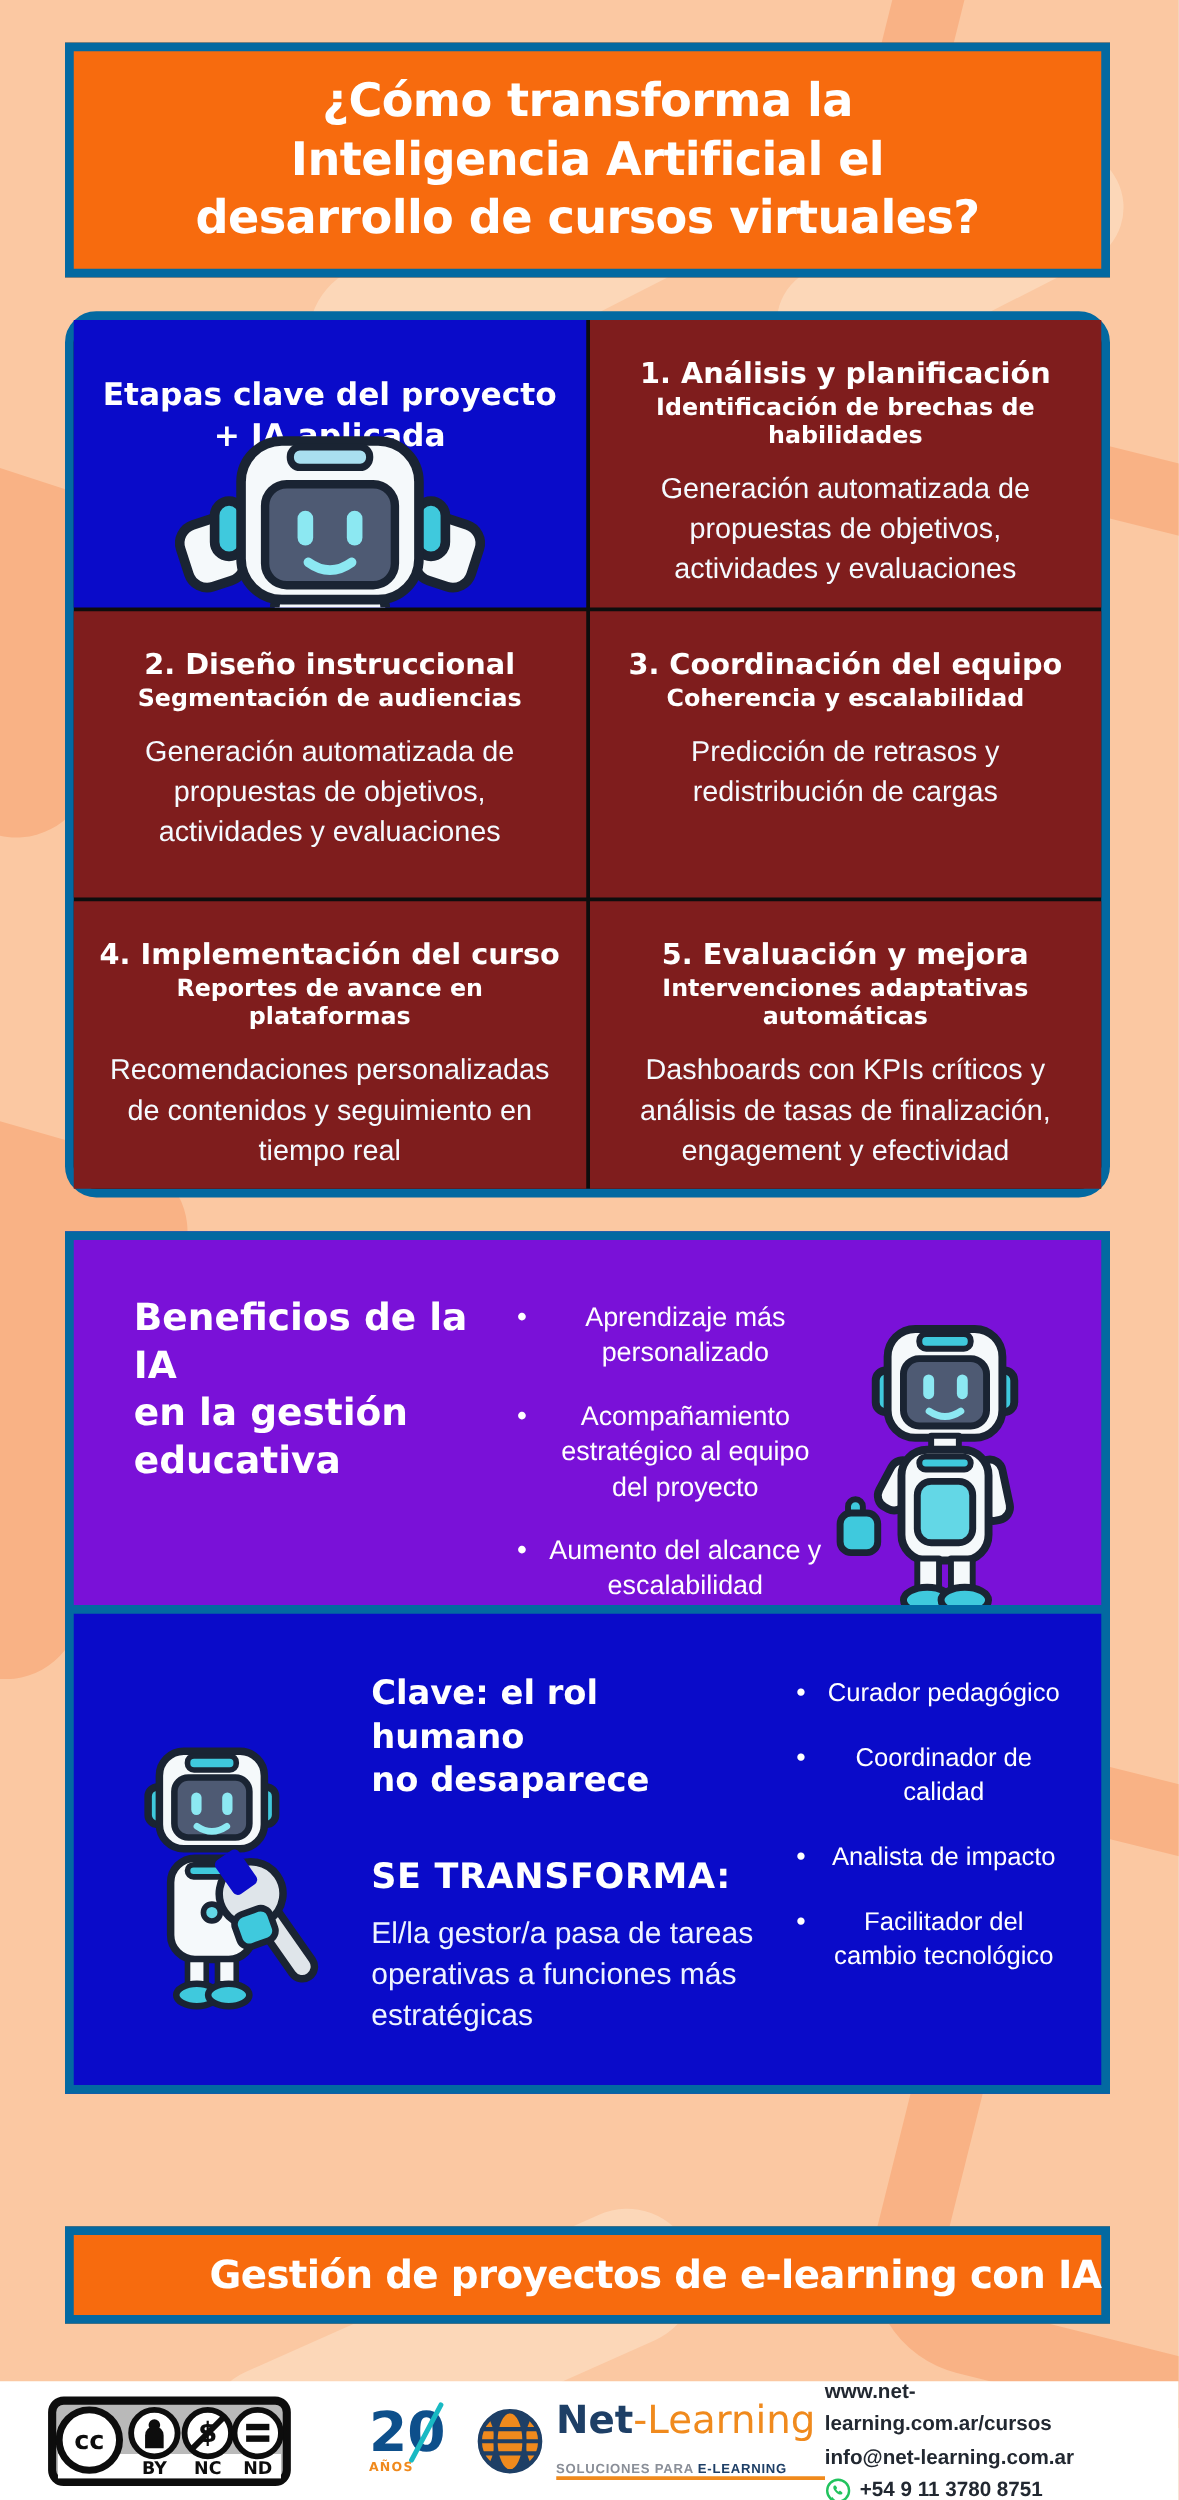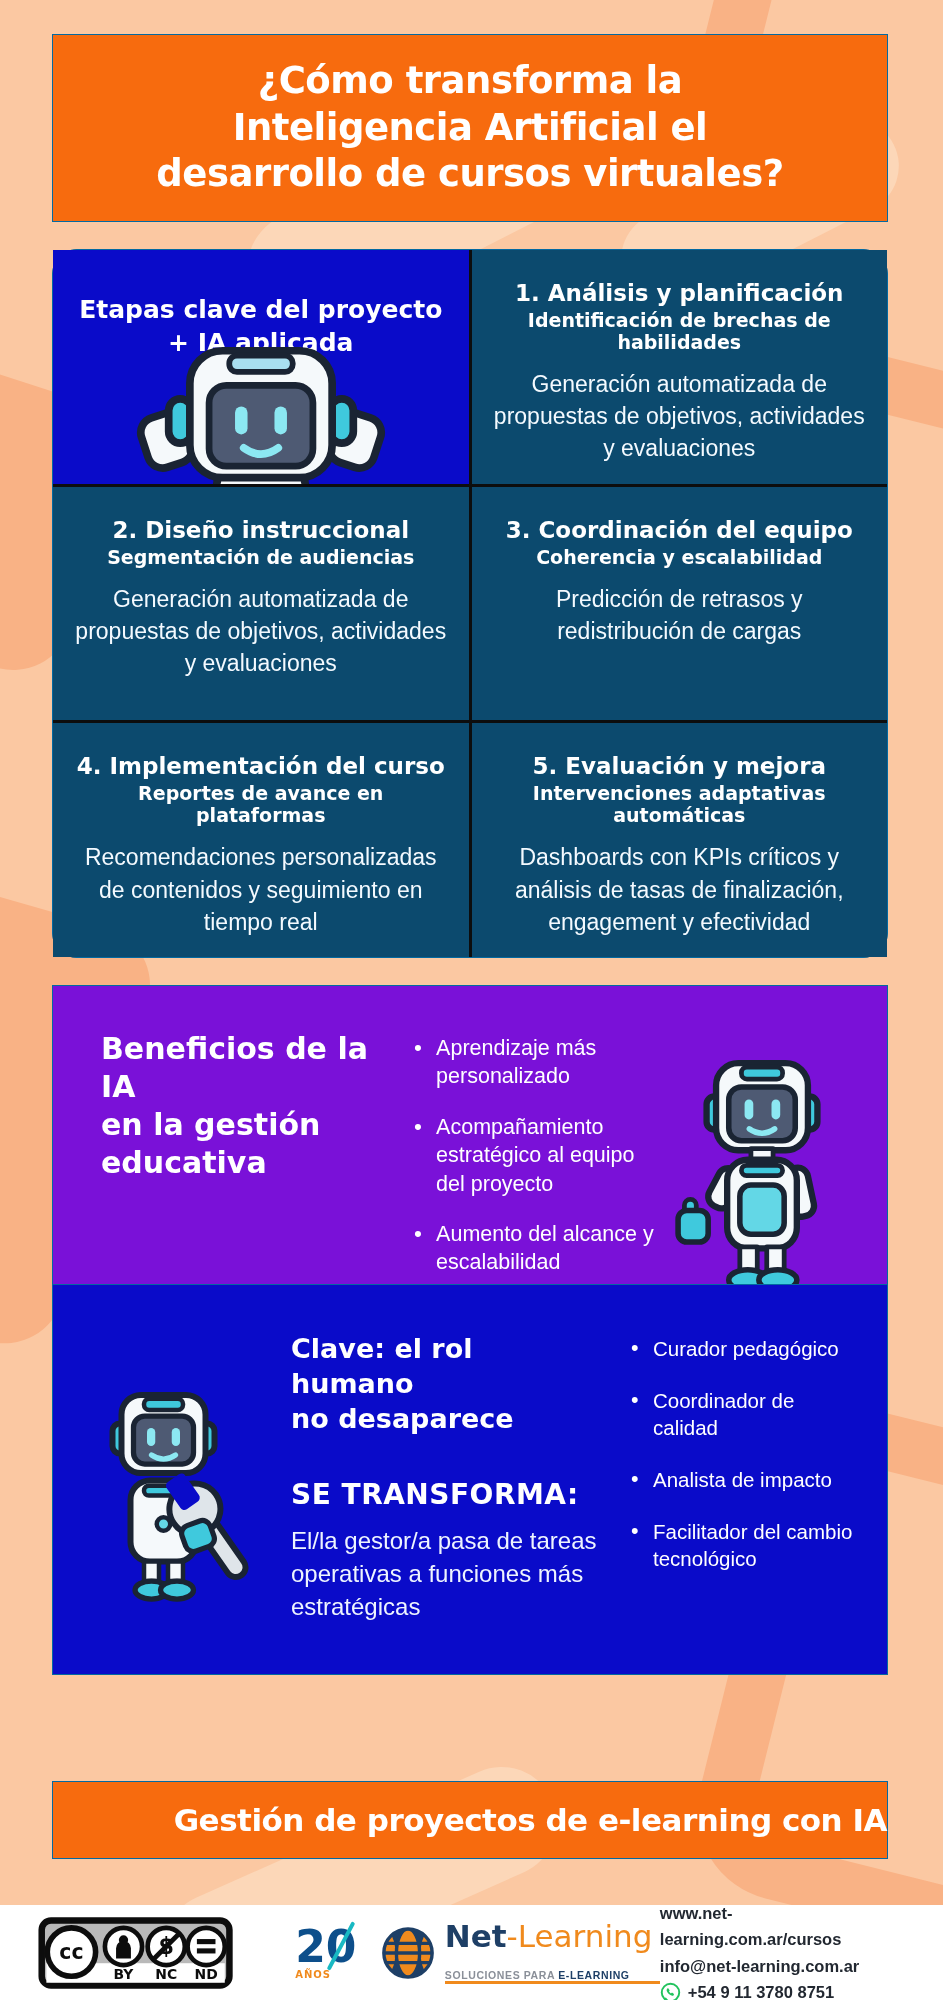--- a/index.html
+++ b/index.html
@@ -9,33 +9,33 @@
   .canvas { position:absolute; inset:0; width:943px; height:2000px;
             background:#fbc8a2; overflow:hidden; }
 
   
   .shape { position:absolute; z-index:0; }
   .sh-dark { background:#f9b285; border-radius:60px; }
   .sh-light { background:#fcd7b8; border-radius:60px; }
   .sh-ring { background:transparent; border:56px solid #f9b285; border-radius:90px; }
 
   .section { position:absolute; left:52px; width:836px; z-index:2;
-             border:1px solid #0369a1; }
+             border:7px solid #0369a1; }
 
   
   .header { top:34px; height:188px; background:#f76b0e; display:flex;
             align-items:center; justify-content:center; text-align:center; }
   .header h1 { color:#ffffff; font-family:"DejaVu Sans", sans-serif;
                font-weight:800; font-size:37px; line-height:1.26; letter-spacing:-0.5px; }
   .header h1 span { display:block; }
 
   
   .grid { top:249px; height:709px; background:#0d0d0d; display:grid;
           grid-template-columns:1fr 1fr; grid-template-rows:1fr 1fr 1fr; gap:3px;border-radius:25px; }
-  .cell { background:#0c4a6e; color:#fff; text-align:center;
+  .cell { background:#7f1d1d; color:#fff; text-align:center;
           padding:30px 20px 8px; position:relative; overflow:hidden; }
   .cell-intro { background:#0a0bc9; padding-top:44px; }
   .cell-intro h2 { font-family:"DejaVu Sans", sans-serif; font-weight:800;
                    font-size:25px; line-height:1.3; }
   .cell h3 { font-family:"DejaVu Sans", sans-serif; font-weight:800; font-size:23px; }
   .cell .sub { font-family:"DejaVu Sans", sans-serif; font-weight:800;
                font-size:19px; margin-top:3px; }
   .cell .body { font-size:23px; line-height:1.4; margin-top:15px; color:#f4faff; }
   .robot-wave-wrap { position:absolute; left:0; right:0; bottom:-6px;
                      display:flex; justify-content:center; }
@@ -44,21 +44,21 @@
   .benefits { top:985px; height:353px; background:#7a11d8; color:#fff;
               display:flex; padding:44px 30px 0 48px; }
   .benefits h2 { font-family:"DejaVu Sans", sans-serif; font-weight:800;
                  font-size:30px; line-height:1.27; }
   .benefits h2 span { display:block; }
   .b-col1 { width:332px; }
   .b-col2 { width:272px; padding-top:4px; }
   .b-col3 { flex:1; display:flex; justify-content:flex-end; align-items:center; }
   ul.blist { list-style:none; }
   ul.blist li { position:relative; padding-left:24px; font-size:21.5px;
-                line-height:1.32; margin-bottom:22px; }
+                line-height:1.32; margin-bottom:22px;text-align:center; }
   ul.blist li::before { content:"•"; position:absolute; left:2px; top:-1px; font-size:1.05em; }
   .b-col1 ul { margin-top:42px; width:250px; }
 
   
   .keyrole { top:1284px; height:391px; background:#0a0bc9; color:#fff;
              display:flex; padding:34px 30px 0 34px; }
   .k-col1 { width:186px; display:flex; align-items:flex-start; padding-top:28px; }
   .k-col2 { width:330px; padding:12px 6px 0 18px; }
   .k-col2 h2 { font-family:"DejaVu Sans", sans-serif; font-weight:800;
                font-size:27px; line-height:1.3; }

